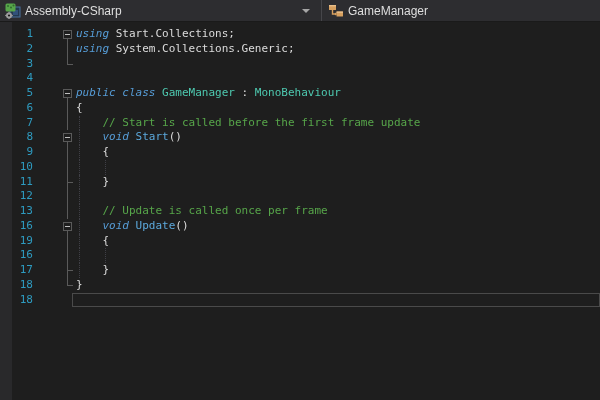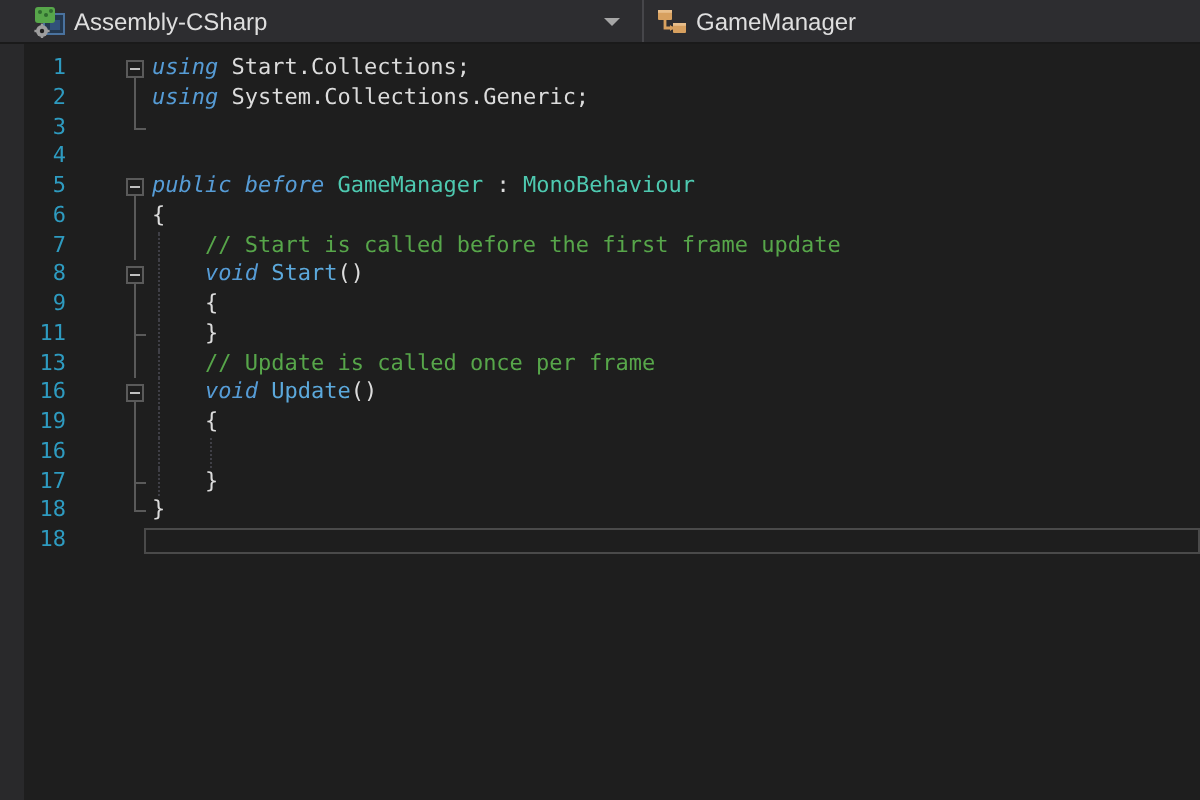--- a/index.html
+++ b/index.html
@@ -9,21 +9,21 @@
   }
   *{margin:0;padding:0;box-sizing:border-box;}
   html,body{width:600px;height:400px;overflow:hidden;background:var(--bg);}
   body{font-family:"Liberation Sans",sans-serif;position:relative;}
 
   
   .navbar{position:absolute;left:0;top:0;width:600px;height:22px;background:var(--navbar);
           display:flex;align-items:stretch;border-bottom:1px solid #1a1a1a;}
   .nav-dd{display:flex;align-items:center;color:var(--navText);font-size:12px;cursor:default;}
   .nav-dd .icon{display:flex;align-items:center;justify-content:center;width:18px;height:16px;margin:0 3px 0 3px;}
-  .nav-dd.project{width:321px;position:relative;padding-left:13px;}
+  .nav-dd.project{width:321px;position:relative;padding-left:1px;}
   .chev{position:absolute;right:11px;top:9px;width:0;height:0;
         border-left:4px solid transparent;border-right:4px solid transparent;border-top:4px solid #A6A6A6;}
   .nav-sep{width:1px;background:#46464A;margin:0;}
   .nav-dd.type{flex:1;padding-left:2px;}
   .dd-label{white-space:nowrap;}
 
   
   .editor{position:absolute;left:0;top:22px;right:0;bottom:0;background:var(--bg);
           font-family:"DejaVu Sans Mono",monospace;font-size:11px;}
   .margin-strip{position:absolute;left:0;top:0;bottom:0;width:12px;background:var(--marginStrip);}
@@ -111,21 +111,21 @@
       </div>
       <div class="row">
         <div class="lnum">4</div>
         <div class="code"></div>
       </div>
       <div class="row">
         <div class="lnum">5</div>
         <div class="o-box">
           <div class="bx"></div>
         </div>
-        <div class="code"><span class="kw">public before </span><span class="ty">GameManager</span><span class="pl"> : </span><span class="ty">MonoBehaviour</span></div>
+        <div class="code"><span class="kw">public class </span><span class="ty">GameManager</span><span class="pl"> : </span><span class="ty">MonoBehaviour</span></div>
       </div>
       <div class="row">
         <div class="lnum">6</div>
         <div class="o-line"></div>
         <div class="code"><span class="pl">{</span></div>
       </div>
       <div class="row">
         <div class="lnum">7</div>
         <div class="o-line"></div>
         <div class="guide g0"></div>
@@ -137,26 +137,39 @@
           <div class="bx"></div>
         </div>
         <div class="guide g0"></div>
         <div class="code"><span class="kw">    void </span><span class="fn">Start</span><span class="pl">()</span></div>
       </div>
       <div class="row">
         <div class="lnum">9</div>
         <div class="o-line"></div>
         <div class="guide g0"></div>
         <div class="code"><span class="pl">    {</span></div>
+      </div>
+      <div class="row">
+        <div class="lnum">10</div>
+        <div class="o-line"></div>
+        <div class="guide g0"></div>
+        <div class="guide g1"></div>
+        <div class="code"></div>
       </div>
       <div class="row">
         <div class="lnum">11</div>
         <div class="o-mid"></div>
         <div class="guide g0"></div>
         <div class="code"><span class="pl">    }</span></div>
+      </div>
+      <div class="row">
+        <div class="lnum">12</div>
+        <div class="o-line"></div>
+        <div class="guide g0"></div>
+        <div class="code"></div>
       </div>
       <div class="row">
         <div class="lnum">13</div>
         <div class="o-line"></div>
         <div class="guide g0"></div>
         <div class="code"><span class="cm">    // Update is called once per frame</span></div>
       </div>
       <div class="row">
         <div class="lnum">16</div>
         <div class="o-box">

